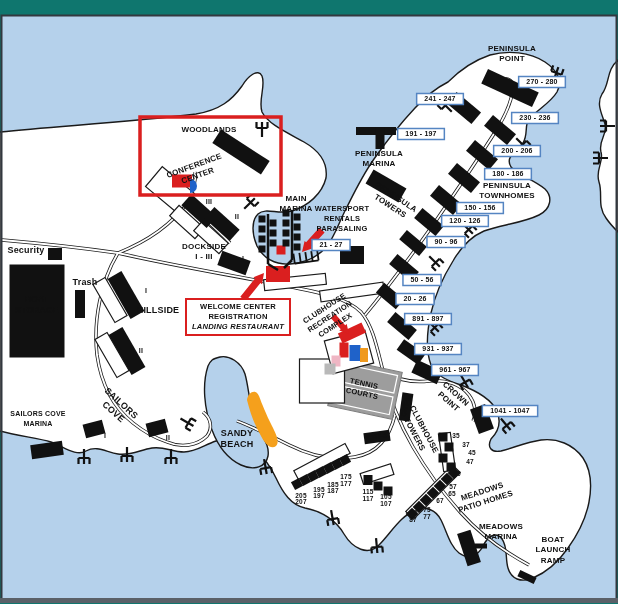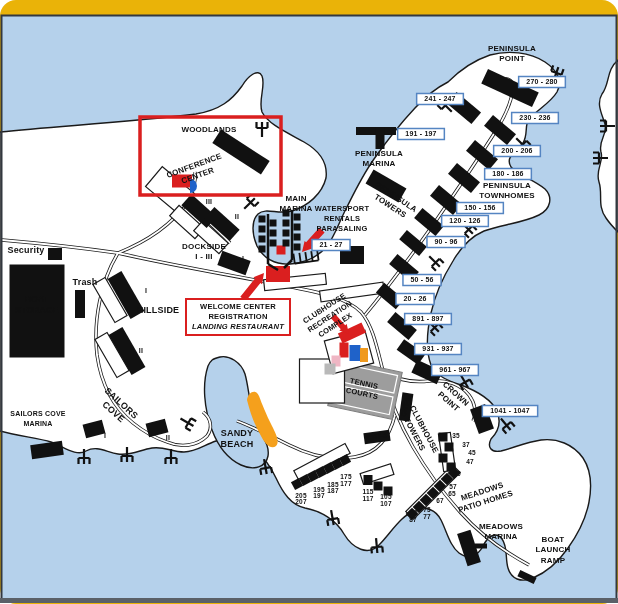--- a/index.html
+++ b/index.html
@@ -1,16 +1,16 @@
 <!DOCTYPE html>
 <html><head>
 <meta charset="utf-8">
 <style>
   html,body{margin:0;padding:0;background:#ffffff;}
-  .wrap{width:618px;height:604px;position:relative;background:#eab308;border-radius:16px;}
+  .wrap{width:618px;height:604px;position:relative;background:#0f766e;}
   svg text{font-family:"Liberation Sans",sans-serif;font-weight:bold;text-anchor:middle;
            dominant-baseline:middle;fill:#111;letter-spacing:.2px;}
   svg text.italic{font-style:italic;}
   .road-case{fill:none;stroke:#1a1a1a;stroke-width:3.4;}
   .road-fill{fill:none;stroke:#ffffff;stroke-width:1.8;}
 </style>
 </head>
 <body>
 
 <div class="wrap">

